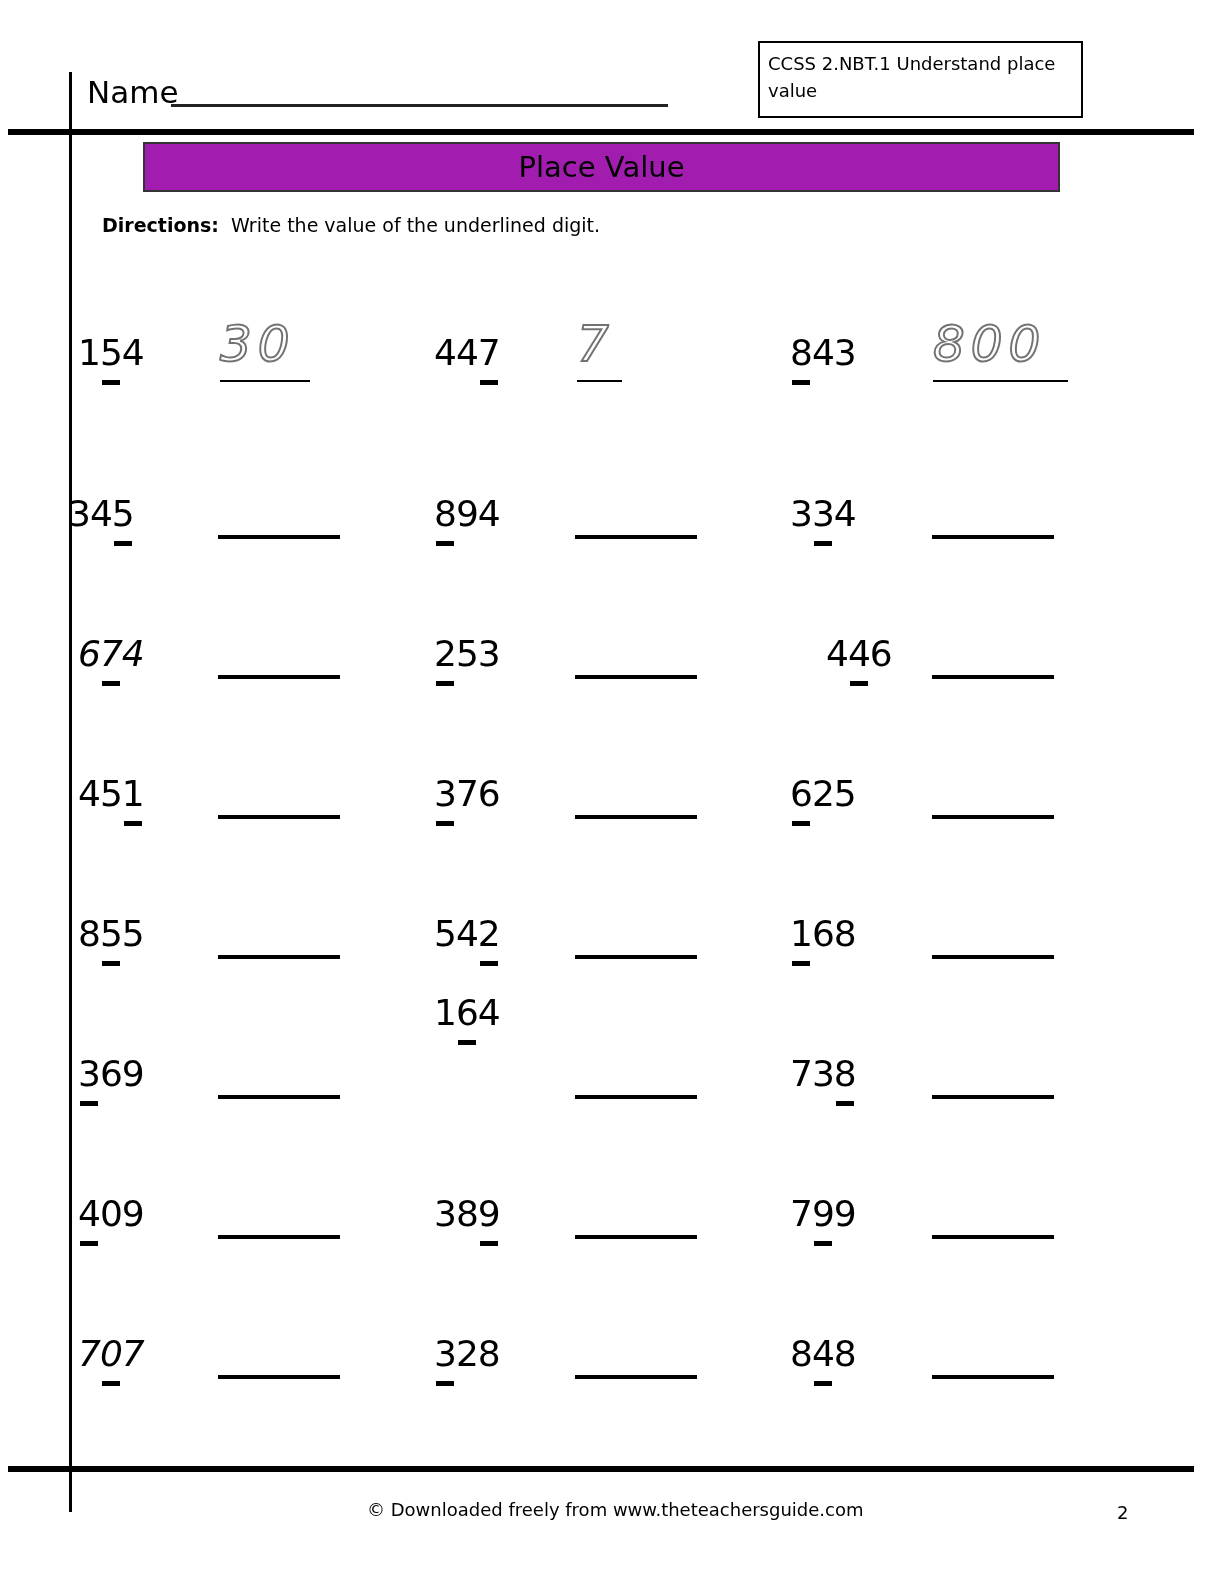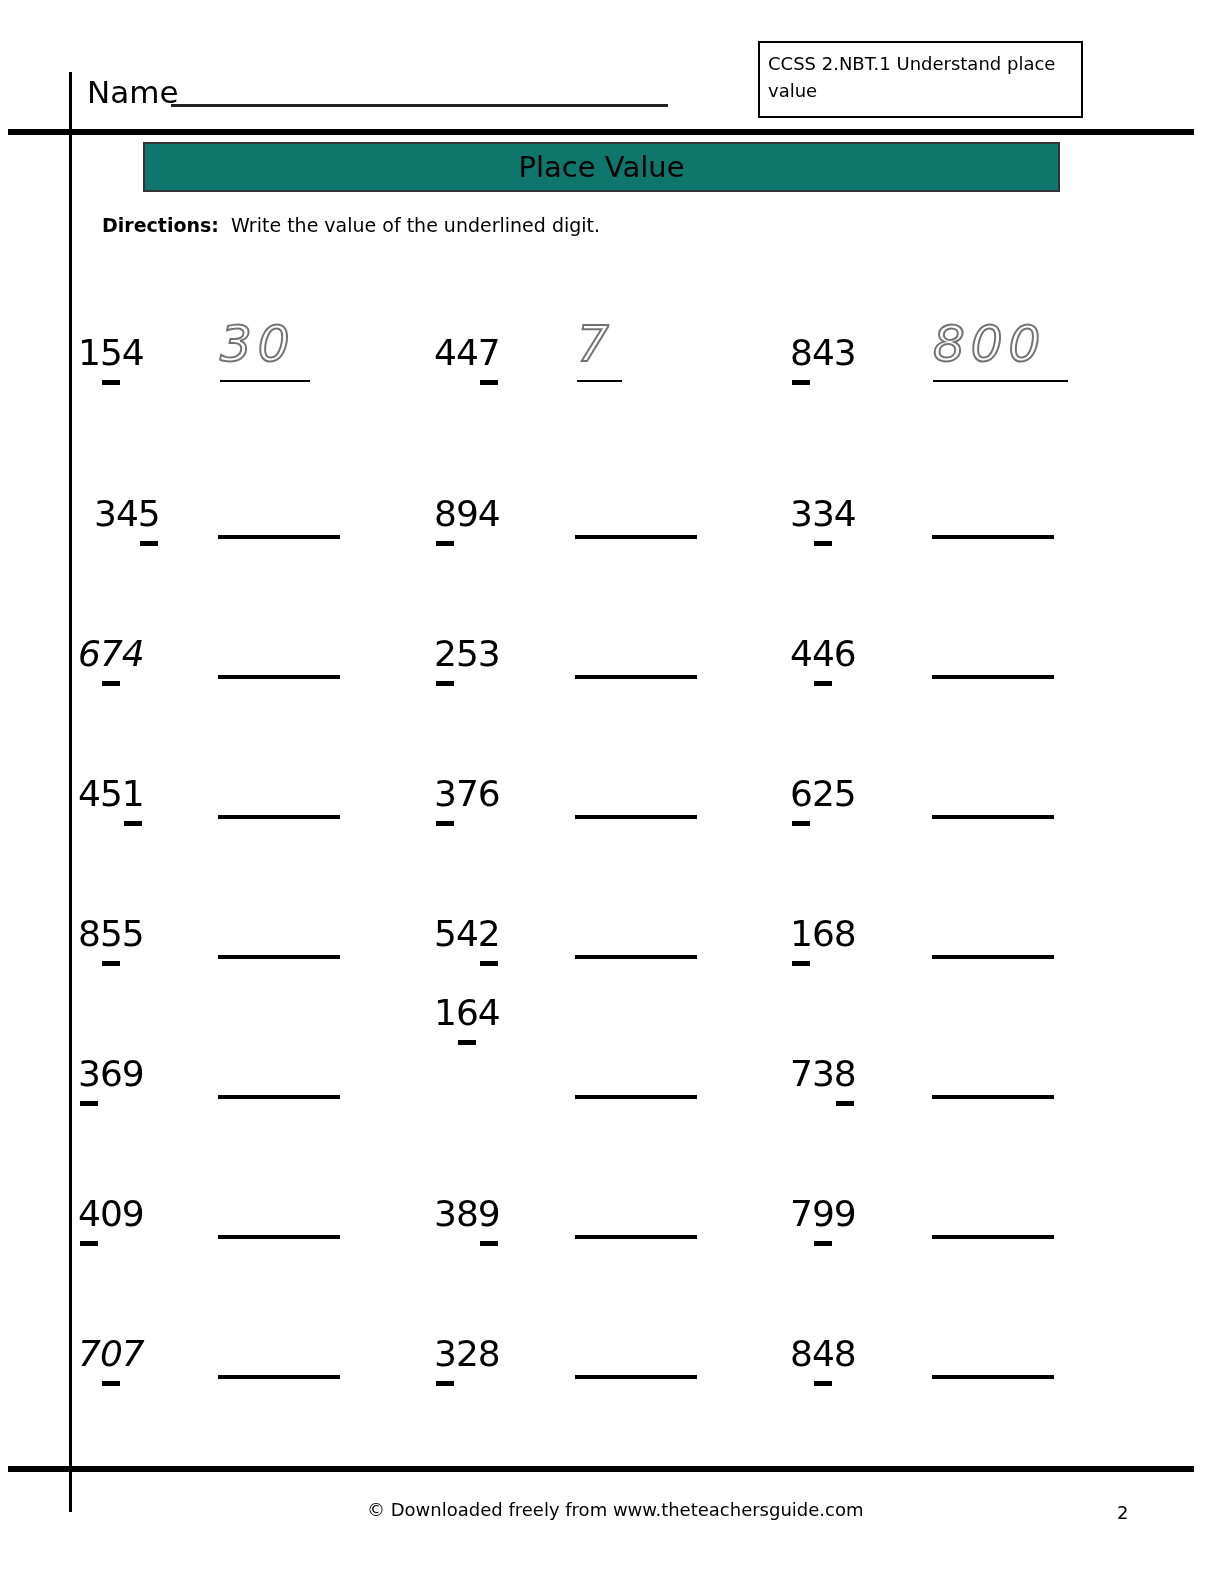--- a/index.html
+++ b/index.html
@@ -5,21 +5,21 @@
   html, body { margin:0; padding:0; background:#fff; }
   body { width:1224px; height:1584px; position:relative; overflow:hidden;
          font-family:"DejaVu Sans", sans-serif; color:#000; }
   .abs { position:absolute; }
   .vline { left:69px; top:72px; width:3px; height:1440px; background:#000; }
   .hline { left:8px; width:1186px; height:6px; background:#000; }
   .name-label { left:87px; top:72px; font-size:31px; line-height:40px; }
   .name-line { left:171px; top:104px; width:497px; height:3px; background:#222; }
   .ccss-box { left:758px; top:41px; width:325px; height:77px; border:2px solid #000;
               box-sizing:border-box; padding:7px 8px; font-size:18px; line-height:27px; }
-  .title-bar { left:143px; top:142px; width:917px; height:50px; background:#0f766e;
+  .title-bar { left:143px; top:142px; width:917px; height:50px; background:#a21caf;
                border:2px solid #333; box-sizing:border-box; text-align:center;
                font-size:29px; line-height:46px; }
   .directions { left:102px; top:211px; font-size:19px; line-height:28px;text-align:right; }
   .directions b { font-weight:bold; }
   .problem { font-size:36px; line-height:56px; letter-spacing:-1px; }
   .digit { display:inline-block; position:relative; }
   .digit.u::after { content:""; position:absolute; left:2px; right:2px; bottom:-4px;
                     height:5px; background:#000; }
   .blank { width:122px; height:4px; background:#000; }
   .thin-blank { height:2px; background:#000; }
@@ -53,31 +53,31 @@
     <div class="abs thin-blank" style="left: 220px; top: 380px; width: 90px;"></div>
     <div class="abs problem" style="left: 434px; top: 325px;"><span class="digit">4</span><span class="digit">4</span><span class="digit u">7</span></div>
     <div class="dot-glyph" style="left: 577px; top: 316px;">7</div>
     <div class="abs thin-blank" style="left: 577px; top: 380px; width: 45px;"></div>
     <div class="abs problem" style="left: 790px; top: 325px;"><span class="digit u">8</span><span class="digit">4</span><span class="digit">3</span></div>
     <div class="dot-glyph" style="left: 933px; top: 316px; text-align: right;">800</div>
     <div class="abs thin-blank" style="left: 933px; top: 380px; width: 135px;"></div>
   </div>
 
 <div id="problems">
-    <div class="abs problem" style="left: 94px; top: 486px; text-decoration: underline;"><span class="digit">3</span><span class="digit">4</span><span class="digit u">5</span></div>
+    <div class="abs problem" style="left: 68px; top: 486px; text-decoration: underline;"><span class="digit">3</span><span class="digit">4</span><span class="digit u">5</span></div>
     <div class="abs blank" style="left: 218px; top: 535px;"></div>
     <div class="abs problem" style="left: 434px; top: 486px;"><span class="digit u">8</span><span class="digit">9</span><span class="digit">4</span></div>
     <div class="abs blank" style="left: 575px; top: 535px;"></div>
     <div class="abs problem" style="left: 790px; top: 486px;"><span class="digit">3</span><span class="digit u">3</span><span class="digit">4</span></div>
     <div class="abs blank" style="left: 932px; top: 535px;"></div>
     <div class="abs problem" style="left: 78px; top: 626px; font-style: italic;"><span class="digit">6</span><span class="digit u">7</span><span class="digit">4</span></div>
     <div class="abs blank" style="left: 218px; top: 675px;"></div>
     <div class="abs problem" style="left: 434px; top: 626px;"><span class="digit u">2</span><span class="digit">5</span><span class="digit">3</span></div>
     <div class="abs blank" style="left: 575px; top: 675px;"></div>
-    <div class="abs problem" style="left: 790px; top: 626px; text-align: center;"><span class="digit">4</span><span class="digit u">4</span><span class="digit">6</span></div>
+    <div class="abs problem" style="left: 826px; top: 626px; text-align: center;"><span class="digit">4</span><span class="digit u">4</span><span class="digit">6</span></div>
     <div class="abs blank" style="left: 932px; top: 675px;"></div>
     <div class="abs problem" style="left: 78px; top: 766px;"><span class="digit">4</span><span class="digit">5</span><span class="digit u">1</span></div>
     <div class="abs blank" style="left: 218px; top: 815px;"></div>
     <div class="abs problem" style="left: 434px; top: 766px;"><span class="digit u">3</span><span class="digit">7</span><span class="digit">6</span></div>
     <div class="abs blank" style="left: 575px; top: 815px;"></div>
     <div class="abs problem" style="left: 790px; top: 766px;"><span class="digit u">6</span><span class="digit">2</span><span class="digit">5</span></div>
     <div class="abs blank" style="left: 932px; top: 815px;"></div>
     <div class="abs problem" style="left: 78px; top: 906px;"><span class="digit">8</span><span class="digit u">5</span><span class="digit">5</span></div>
     <div class="abs blank" style="left: 218px; top: 955px;"></div>
     <div class="abs problem" style="left: 434px; top: 906px;"><span class="digit">5</span><span class="digit">4</span><span class="digit u">2</span></div>

